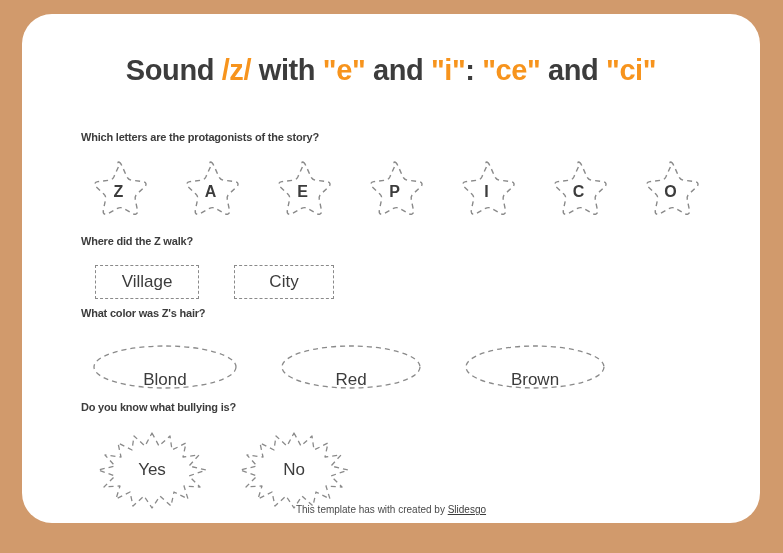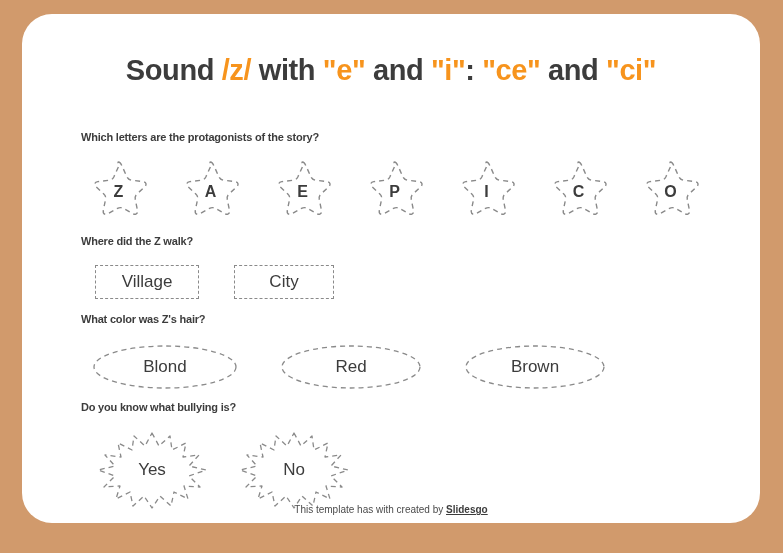--- a/index.html
+++ b/index.html
@@ -53,21 +53,21 @@
   .question {
     position: absolute;
     font-size: 11px;
     font-weight: bold;
     color: #3c3c3c;
     letter-spacing: -0.2px;
     white-space: nowrap;
   }
   #q1 { left: 59px; top: 117px; }
   #q2 { left: 59px; top: 221px; }
-  #q3 { left: 59px; top: 299px; }
+  #q3 { left: 59px; top: 293px; }
   #q4 { left: 59px; top: 387px; }
 
   
   .row {
     position: absolute;
     display: flex;
     align-items: center;
   }
   #row-letters { left: 65px; top: 144px; gap: 29px; }
   #row-place   { left: 73px; top: 251px; gap: 35px; }
@@ -111,21 +111,21 @@
     color: #3c3c3c;
   }
   #opt-village { width: 104px; }
   #opt-city { width: 100px; }
 
   
   .ellipse-opt {
     position: relative;
     height: 46px;
     display: flex;
-    align-items: center;
+    align-items: flex-end;
     justify-content: center;
   }
   .ellipse-opt svg {
     position: absolute;
     left: 0;
     top: 0;
   }
   .ellipse-opt .lbl {
     position: relative;
     font-size: 17px;
@@ -162,21 +162,21 @@
     position: absolute;
     left: 0;
     top: 490px;
     width: 738px;
     text-align: center;
     font-size: 10px;
     color: #4a4a4a;
     white-space: nowrap;
   }
   .footer .brand {
-    font-weight: bold;
+    font-weight: normal;
     text-decoration: underline;
     color: #3c3c3c;
   }
 </style>
 </head>
 <body>
 
 <div id="worksheet-root">
   <div class="card">
 

